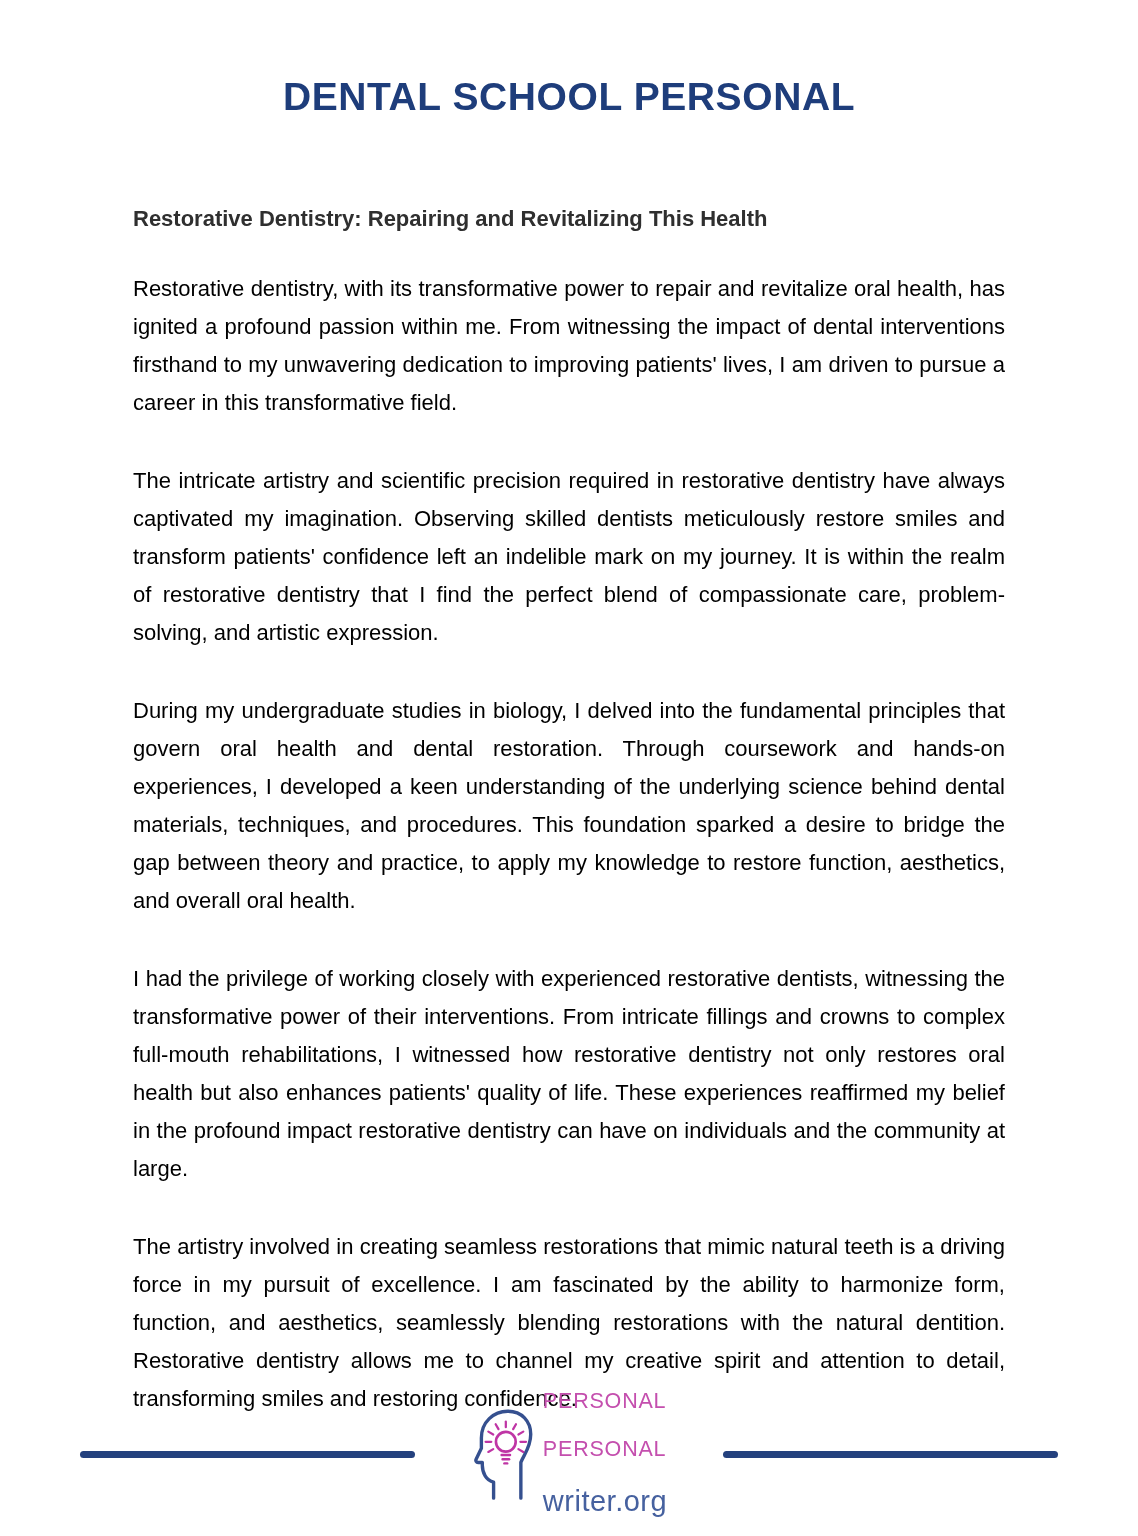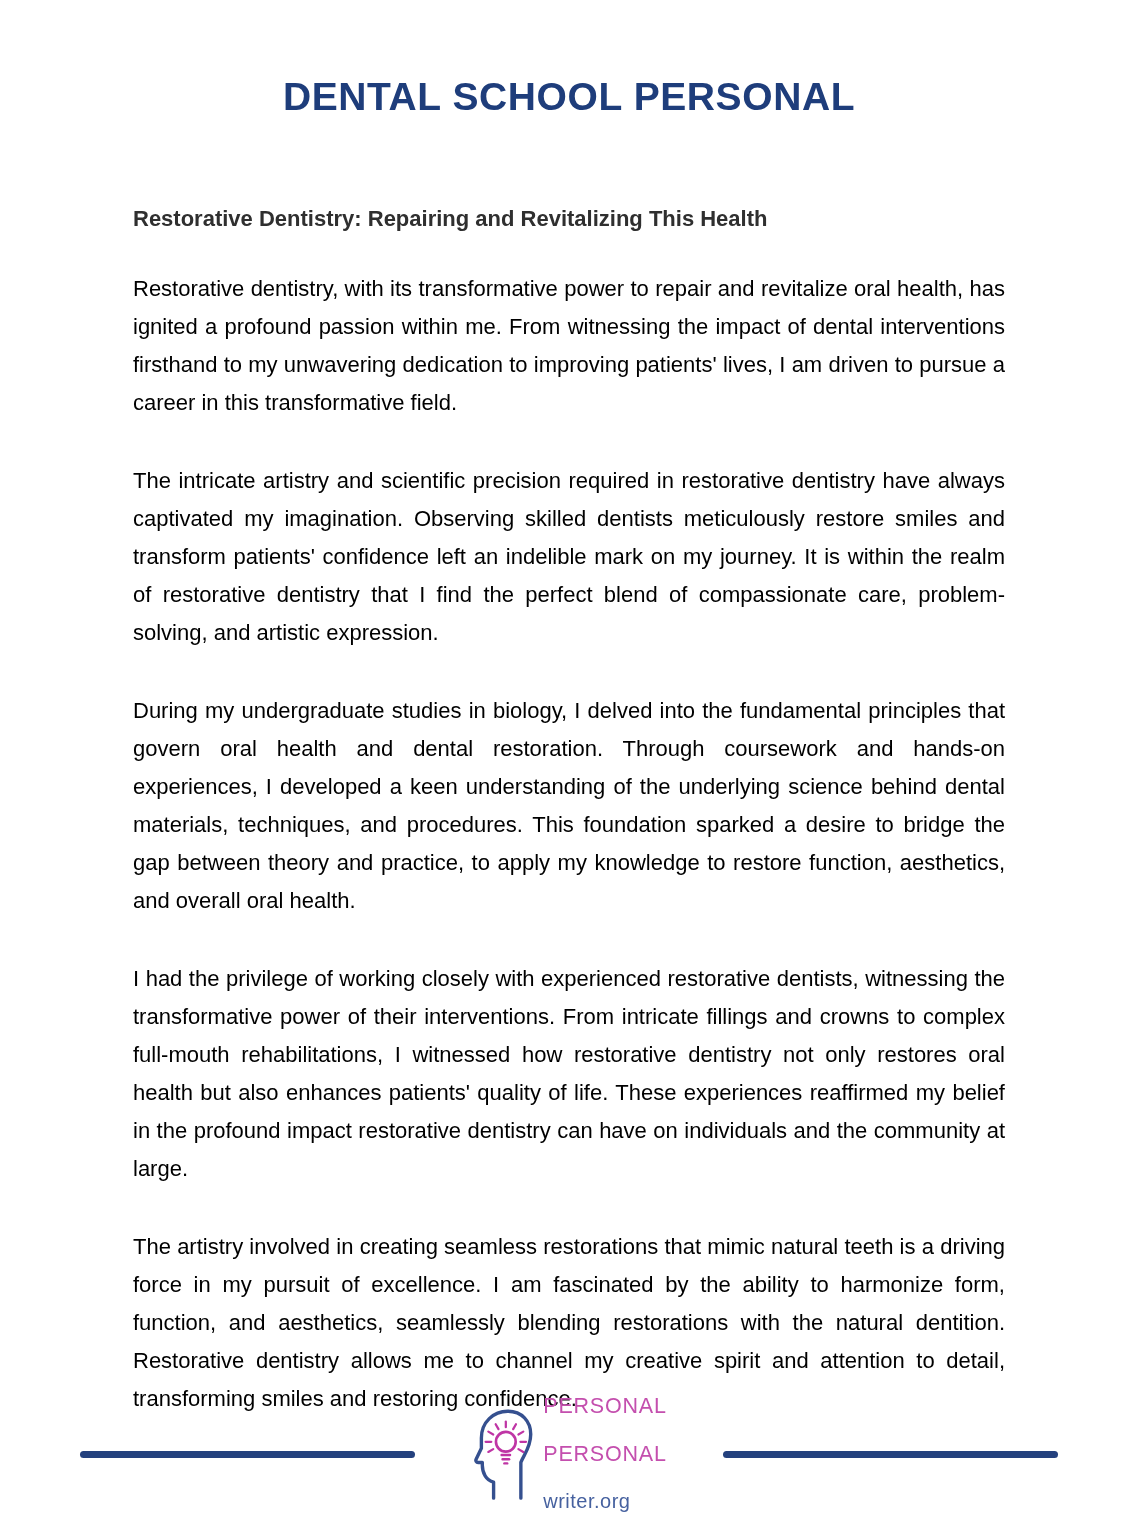--- a/index.html
+++ b/index.html
@@ -66,21 +66,21 @@
   }
   .logo-text { display: flex; flex-direction: column; line-height: 1.16; gap: 23px; }
   .logo-text .magenta {
     color: #c44fae;
     font-size: 21.5px;
     font-weight: 400;
     letter-spacing: 0.8px;
   }
   .logo-text .blue {
     color: #46619f;
-    font-size: 20px;
+    font-size: 29px;
     font-weight: 400;
     letter-spacing: 0.5px;
   }
 </style>
 </head>
 <body>
 
 <div class="page">
 
   <h1 class="page-title"><span>DENTAL SCHOOL PERSONAL</span><br></h1>

